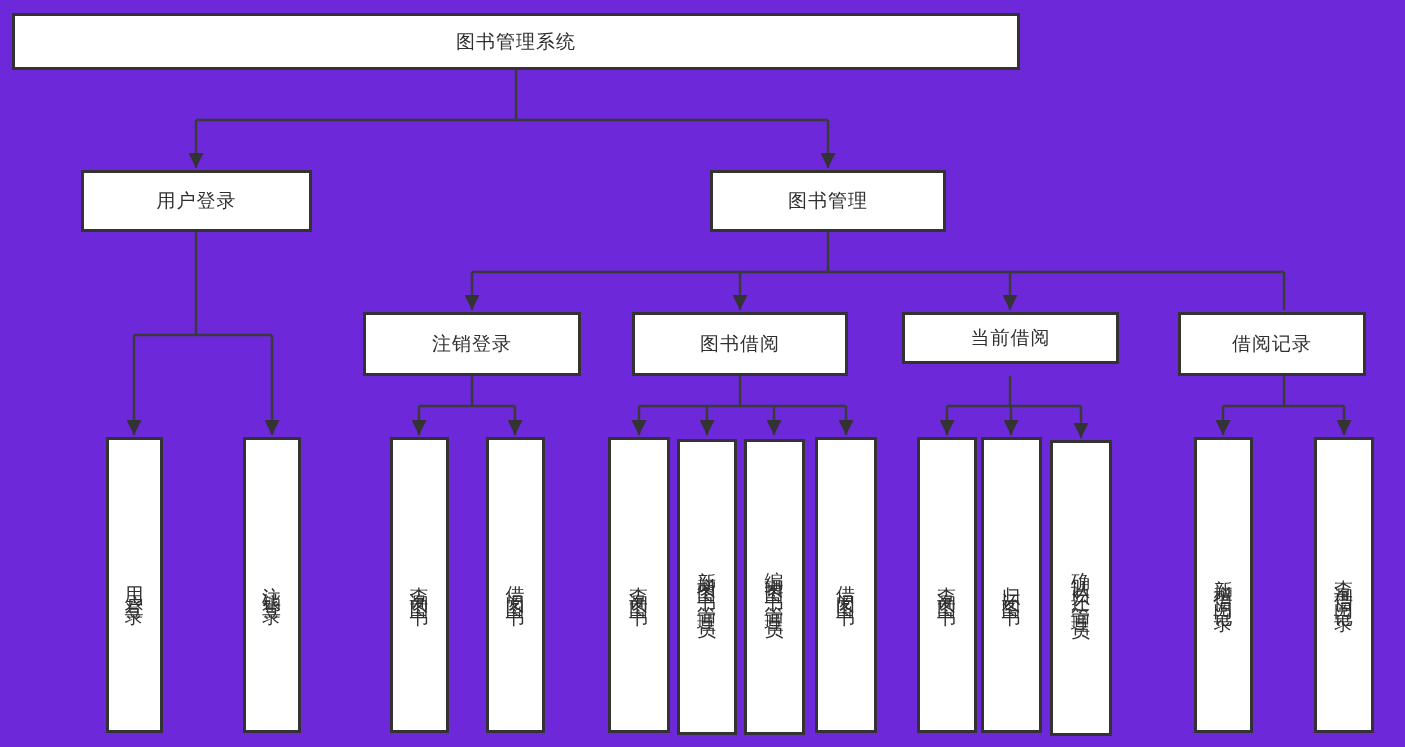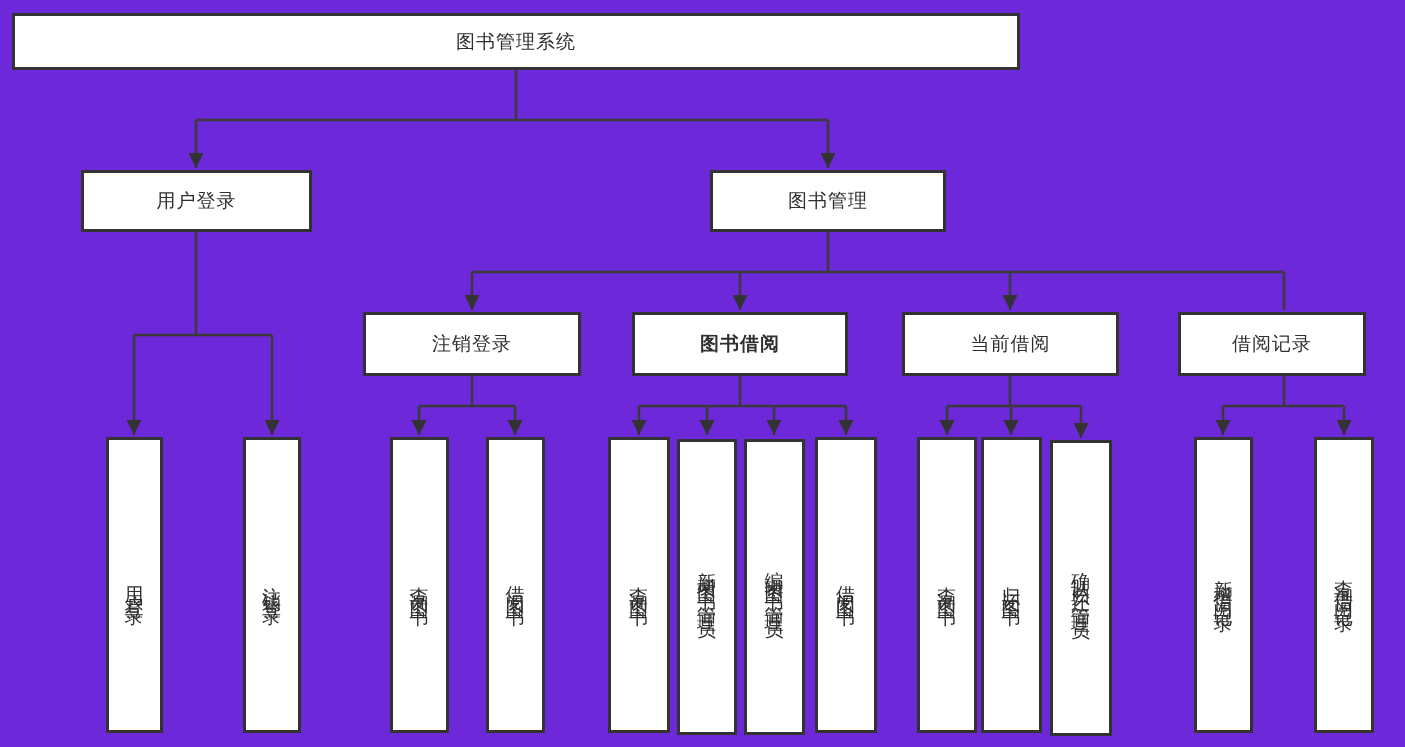--- a/index.html
+++ b/index.html
@@ -101,24 +101,24 @@
   <div class="node h-node" style="left:81px;top:170px;width:231px;height:62px;">
     <span>用户登录</span>
   </div>
   <div class="node h-node" style="left:710px;top:170px;width:236px;height:62px;">
     <span>图书管理</span>
   </div>
 
   <div class="node h-node" style="left:363px;top:312px;width:218px;height:64px;">
     <span>注销登录</span>
   </div>
-  <div class="node h-node" style="left:632px;top:312px;width:216px;height:64px;font-weight:bold;">
+  <div class="node h-node" style="left:632px;top:312px;width:216px;height:64px;">
     <span>图书借阅</span>
   </div>
-  <div class="node h-node" style="left:902px;top:312px;width:217px;height:64px;">
+  <div class="node h-node" style="left:902px;top:312px;width:217px;height:52px;">
     <span>当前借阅</span>
   </div>
   <div class="node h-node" style="left:1178px;top:312px;width:188px;height:64px;">
     <span>借阅记录</span>
   </div>
 
   <div class="node v-node" style="left:106px;top:437px;width:57px;height:296px;">
     <span class="vtext">用户登录</span>
   </div>
   <div class="node v-node" style="left:243px;top:437px;width:58px;height:296px;">

